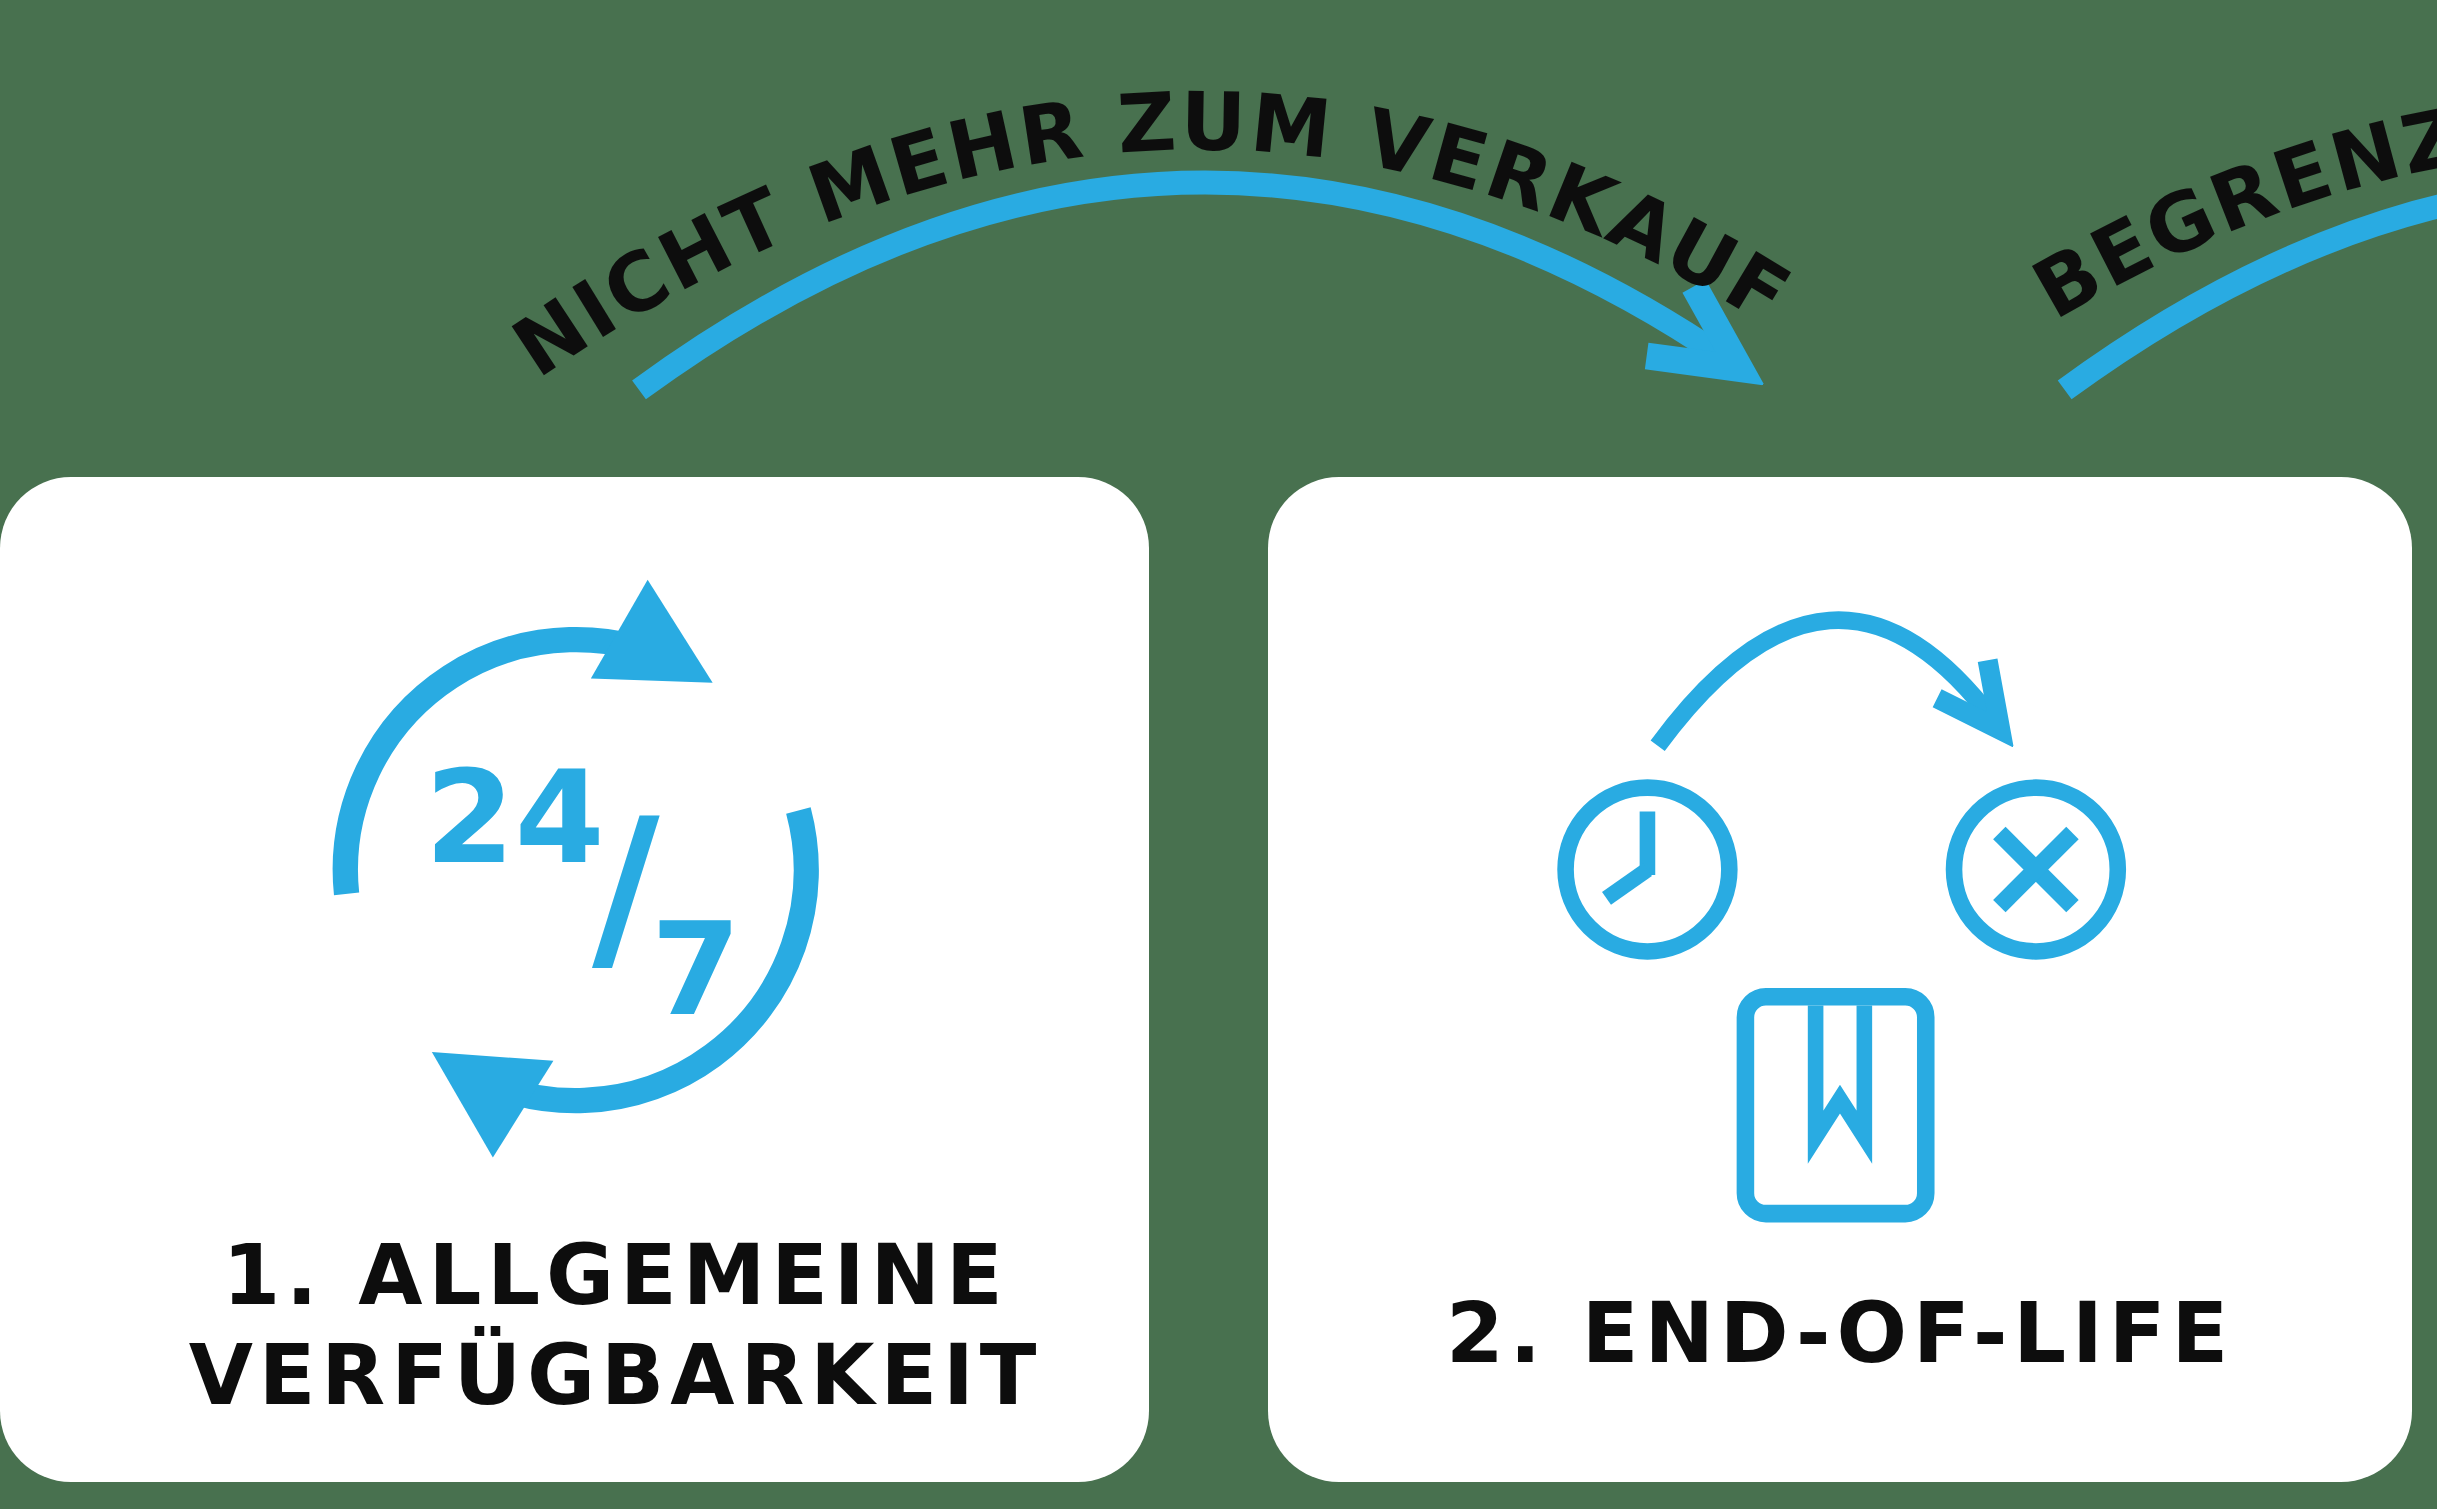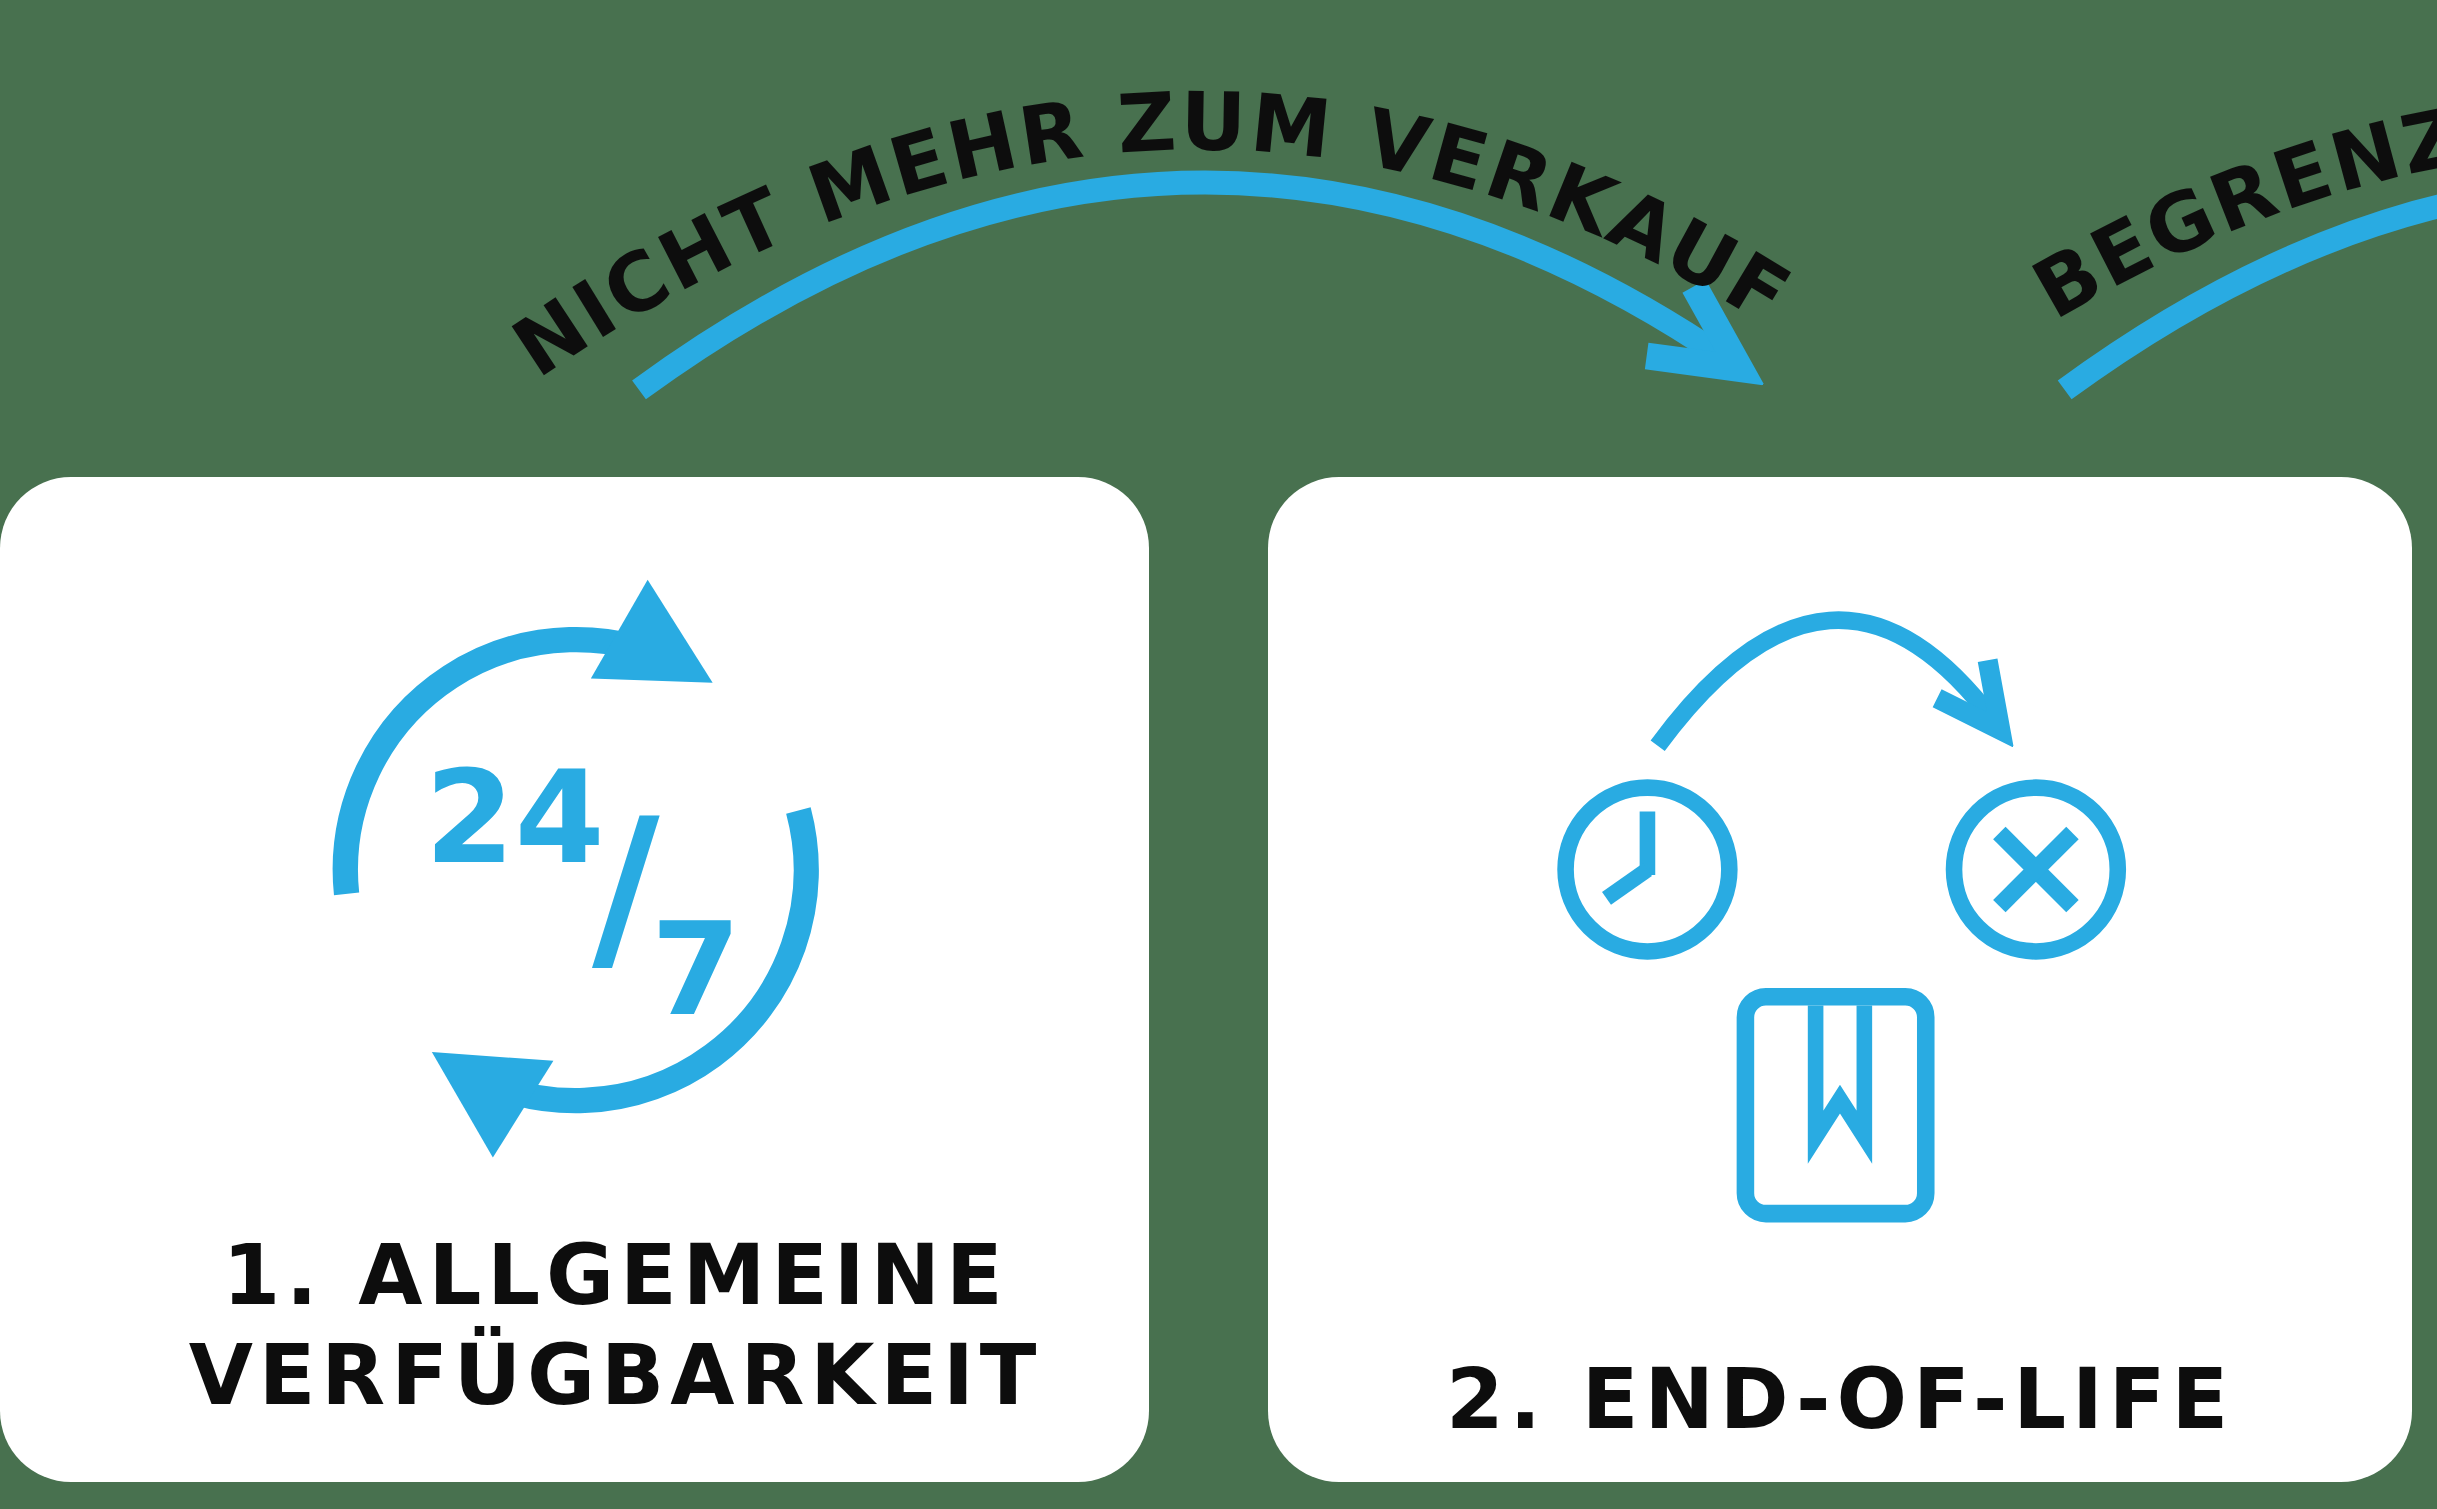--- a/index.html
+++ b/index.html
@@ -18,21 +18,21 @@
   }
   .card-1{left:0;width:1149px;}
   .card-2{left:1268px;width:1144px;}
   .card-title{
     position:absolute;left:0;width:100%;
     text-align:center;color:var(--ink);
     font-weight:bold;font-size:83px;line-height:100px;letter-spacing:5.9px;
     white-space:pre-line;
   }
   .title-1{top:1226px;left:0;width:1231px;}
-  .title-2{top:1350px;left:1268px;width:1144px;}
+  .title-2{top:1284px;left:1268px;width:1144px;}
   svg.overlay{position:absolute;left:0;top:0;pointer-events:none;}
   .curve-label{
     font-weight:bold;font-size:165px;letter-spacing:6px;fill:var(--ink);
   }
 </style>
 </head>
 <body>
 
 <div class="stage">
 

